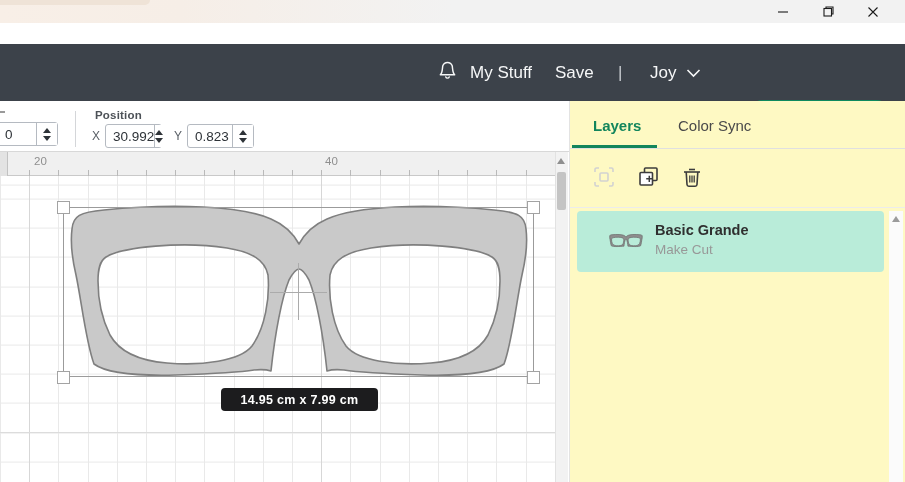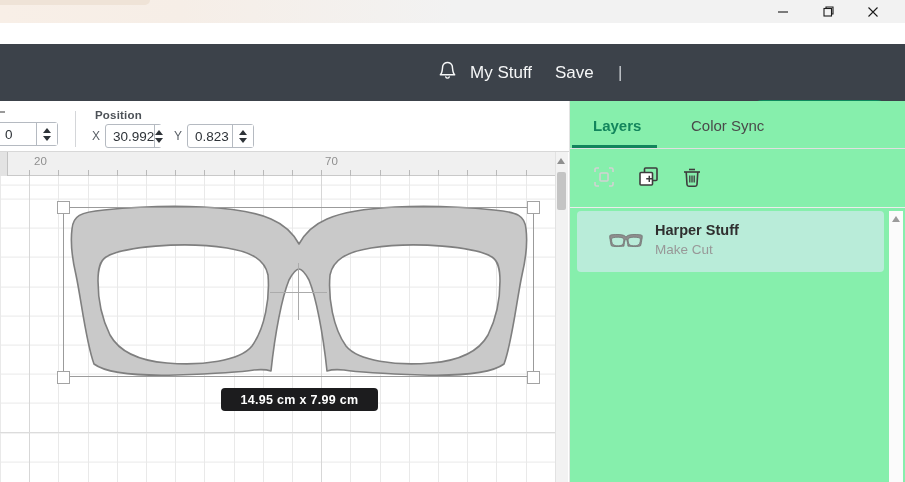--- a/index.html
+++ b/index.html
@@ -61,24 +61,24 @@
   .dim-label{left:221px;top:388px;width:157px;height:23px;background:#1c1c1e;border-radius:4px;
     color:#fff;font-size:12.5px;font-weight:bold;display:flex;align-items:center;justify-content:center;
     letter-spacing:.3px;}
 
   
   .c-scroll{left:555px;top:152px;width:13px;height:330px;background:#f2f2f2;border-left:1px solid #e2e2e2;box-sizing:border-box;}
   .c-scroll-up{left:557px;top:158px;width:0;height:0;border-left:4px solid transparent;border-right:4px solid transparent;border-bottom:6px solid #8f8f8f;}
   .c-thumb{left:557px;top:172px;width:9px;height:38px;background:#c4c4c4;border-radius:2px;}
 
   
-  .panel{left:569px;top:101px;width:336px;height:381px;background:#86efac;border-left:1px solid #e3e3e3;box-sizing:border-box;}
+  .panel{left:569px;top:101px;width:336px;height:381px;background:#fef9c3;border-left:1px solid #e3e3e3;box-sizing:border-box;}
   .tab{position:absolute;top:16px;font-size:15px;cursor:pointer;}
   .tab.active{color:#12855c;font-weight:bold;}
-  .tab.idle{color:#4a4a4a;margin-left:13px;}
+  .tab.idle{color:#4a4a4a;}
   .tab-underline{position:absolute;left:2px;top:44px;width:85px;height:3px;background:#12855c;}
   .tab-border{position:absolute;left:0;top:47px;width:335px;height:1px;background:#e0e0e0;}
   .action{position:absolute;top:64px;width:26px;height:26px;display:flex;align-items:center;justify-content:center;cursor:pointer;background:none;border:none;padding:0;}
   .panel-sep{position:absolute;left:0;top:106px;width:335px;height:1px;background:#ececec;}
   .layer-card{position:absolute;left:7px;top:110px;width:307px;height:61px;background:#b9ecd9;border-radius:4px;cursor:pointer;}
   .layer-icon{position:absolute;left:32px;top:22px;}
   .layer-name{position:absolute;left:78px;top:11px;font-size:14.5px;font-weight:bold;color:#2f2f2f;}
   .layer-type{position:absolute;left:78px;top:31px;font-size:13.5px;color:#989898;}
   .p-scroll{position:absolute;left:319px;top:110px;width:14px;height:271px;background:#fbfbfb;}
   .p-scroll-up{position:absolute;left:322px;top:5px;width:0;height:0;border-left:4px solid transparent;border-right:4px solid transparent;border-bottom:6px solid #9b9b9b;}
@@ -125,20 +125,28 @@
   </div>
   <div class="abs hdr-item" style="left:470px;">
     <span>My Stuff</span>
   </div>
   <div class="abs hdr-item" style="left:555px;">
     <span>Save</span>
   </div>
   <div class="abs hdr-item" style="left:618px;color:#c7cbd0;">
     <span>|</span>
   </div>
+  <div class="abs hdr-item" style="left:650px;gap:10px;">
+    <span>Joy</span>
+    <span style="display:flex;">
+      <svg width="15" height="10" viewBox="0 0 15 10" fill="none">
+          <path d="M1.5 2 L7.5 8 L13.5 2" stroke="#f6f7f8" stroke-width="1.6"></path>
+        </svg>
+    </span>
+  </div>
   <button class="abs makeit">Make It</button>
 </div>
 
 <div class="abs toolbar">
 
   <div class="abs" style="left:0;top:10px;width:5px;height:2px;background:#9a9a9a;"></div>
 
   <div class="field" style="left:-22px;top:21px;width:80px;">
     <span class="val" style="padding-left:26px;">0</span>
     <span class="stepper">
@@ -163,21 +171,21 @@
         <span class="tri-up"></span>
         <span class="tri-dn"></span>
       </span>
   </div>
 </div>
 
 <div class="abs ruler"></div>
 <div class="abs ruler-ticks"></div>
 <div class="abs ruler-cap"></div>
 <span class="ruler-num" style="left:34px;">20</span>
-<span class="ruler-num" style="left:325px;">70</span>
+<span class="ruler-num" style="left:325px;">40</span>
 
 <div class="abs grid"></div>
 <div class="abs grid-dark-v" style="left:29px;"></div>
 <div class="abs grid-dark-v" style="left:321px;"></div>
 <div class="abs grid-dark-h"></div>
 
 <svg class="abs" style="left:62px;top:203px;" width="475" height="175" viewBox="0 0 475 175">
   <path fill-rule="evenodd" fill="#c9c9c9" stroke="#7f7f7f" stroke-width="1.6" stroke-linejoin="round" d="M10 26 C11 13 18 9 42 7 C112 0 180 3 209 16 C223 22 231 30 237 41 C243 30 251 22 265 16 C294 3 362 0 432 7 C456 9 463 13 464 26 C466 42 464 55 460 72 C455 95 450 140 442 161 C430 170 400 173 360 172 C330 171 300 170 282 167 C273 166 268 167 265 168 C261 130 254 94 247 77 Q241 66 237 66 Q233 66 227 77 C220 94 213 130 209 168 C206 167 201 166 192 167 C174 170 144 171 114 172 C74 173 44 170 32 161 C24 140 19 95 14 72 C10 55 8 42 10 26 Z
        M44 54 C60 44 120 38 165 45 C190 49 203 57 206 72 C208 95 203 125 190 143 C178 158 140 163 105 160 C80 158 58 150 48 132 C40 116 36 95 36 78 C36 65 38 58 44 54 Z
        M430 54 C414 44 354 38 309 45 C284 49 271 57 268 72 C266 95 271 125 284 143 C296 158 334 163 369 160 C394 158 416 150 426 132 C434 116 438 95 438 78 C438 65 436 58 430 54 Z"></path>
@@ -239,20 +247,20 @@
   <div class="panel-sep"></div>
 
   <div class="layer-card">
     <span class="layer-icon">
       <svg width="34" height="15" viewBox="0 0 475 175">
         <path fill-rule="evenodd" fill="#8e8e8e" stroke="#6a6a6a" stroke-width="10" d="M10 26 C11 13 18 9 42 7 C112 0 180 3 209 16 C223 22 231 30 237 41 C243 30 251 22 265 16 C294 3 362 0 432 7 C456 9 463 13 464 26 C466 42 464 55 460 72 C455 95 450 140 442 161 C430 170 400 173 360 172 C330 171 300 170 282 167 C273 166 268 167 265 168 C261 130 254 94 247 77 Q241 66 237 66 Q233 66 227 77 C220 94 213 130 209 168 C206 167 201 166 192 167 C174 170 144 171 114 172 C74 173 44 170 32 161 C24 140 19 95 14 72 C10 55 8 42 10 26 Z
              M44 54 C60 44 120 38 165 45 C190 49 203 57 206 72 C208 95 203 125 190 143 C178 158 140 163 105 160 C80 158 58 150 48 132 C40 116 36 95 36 78 C36 65 38 58 44 54 Z
              M430 54 C414 44 354 38 309 45 C284 49 271 57 268 72 C266 95 271 125 284 143 C296 158 334 163 369 160 C394 158 416 150 426 132 C434 116 438 95 438 78 C438 65 436 58 430 54 Z"></path>
       </svg>
     </span>
-    <span class="layer-name">Harper Stuff</span>
+    <span class="layer-name">Basic Grande</span>
     <span class="layer-type">Make Cut</span>
   </div>
 
   <div class="p-scroll">
     <span class="p-scroll-up" style="left:3px;"></span>
   </div>
 </div>
 
 </body></html>

